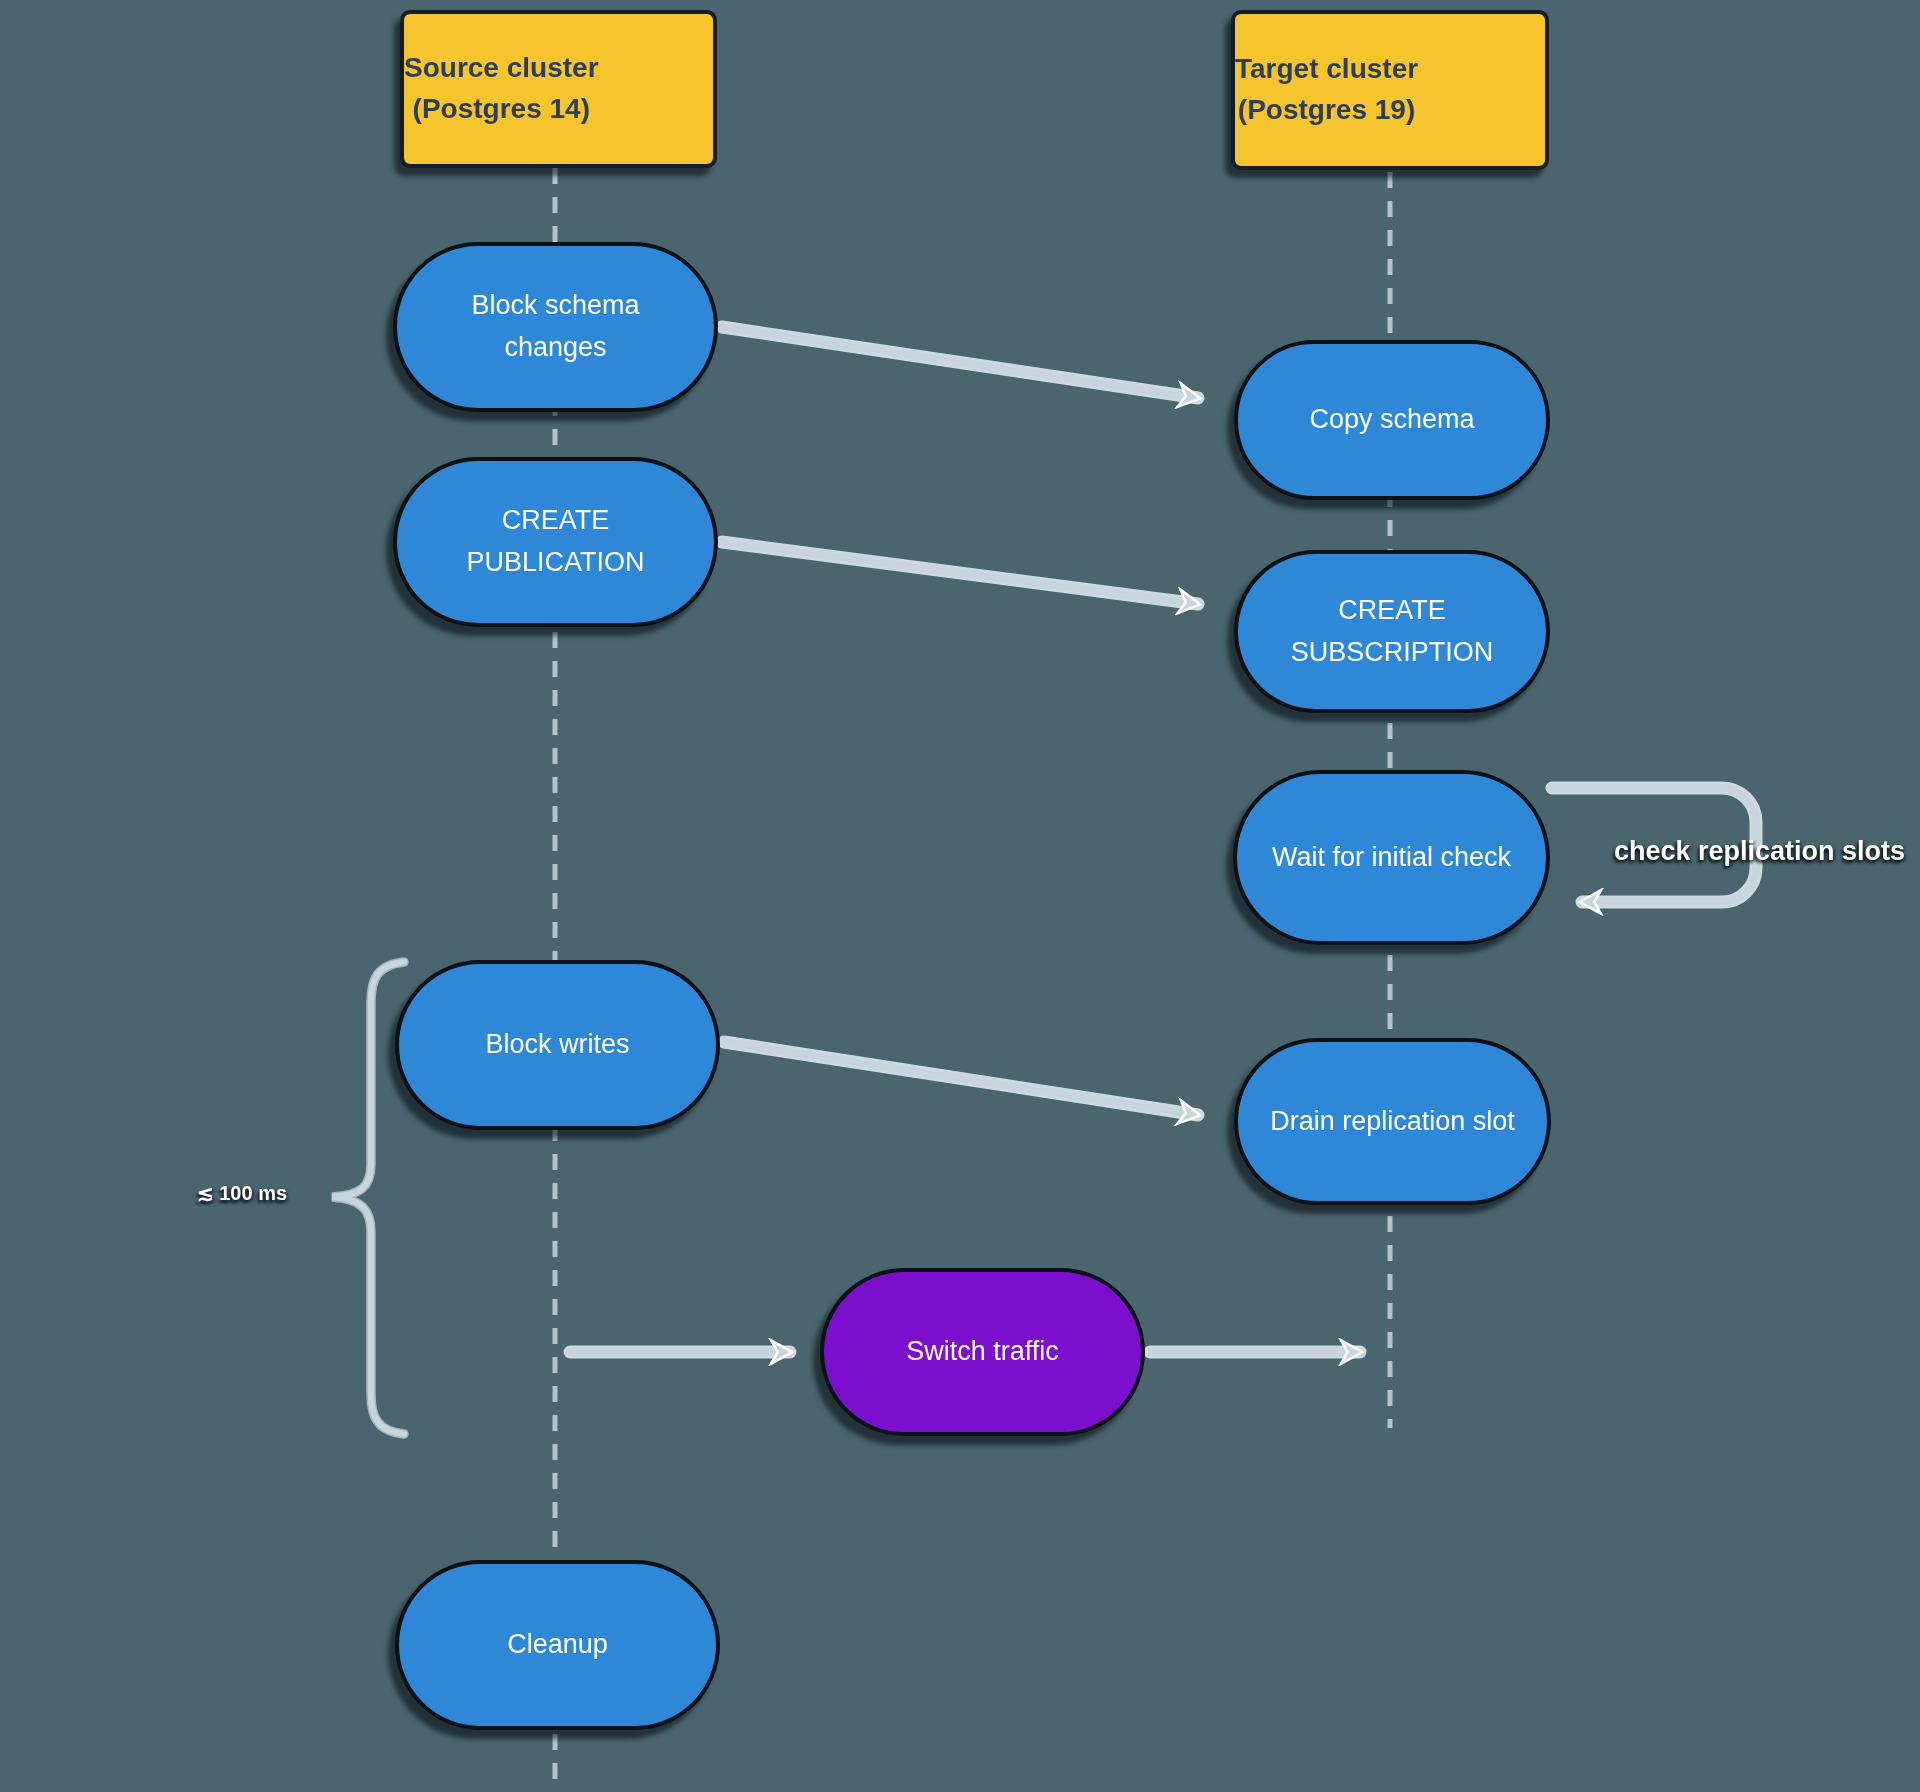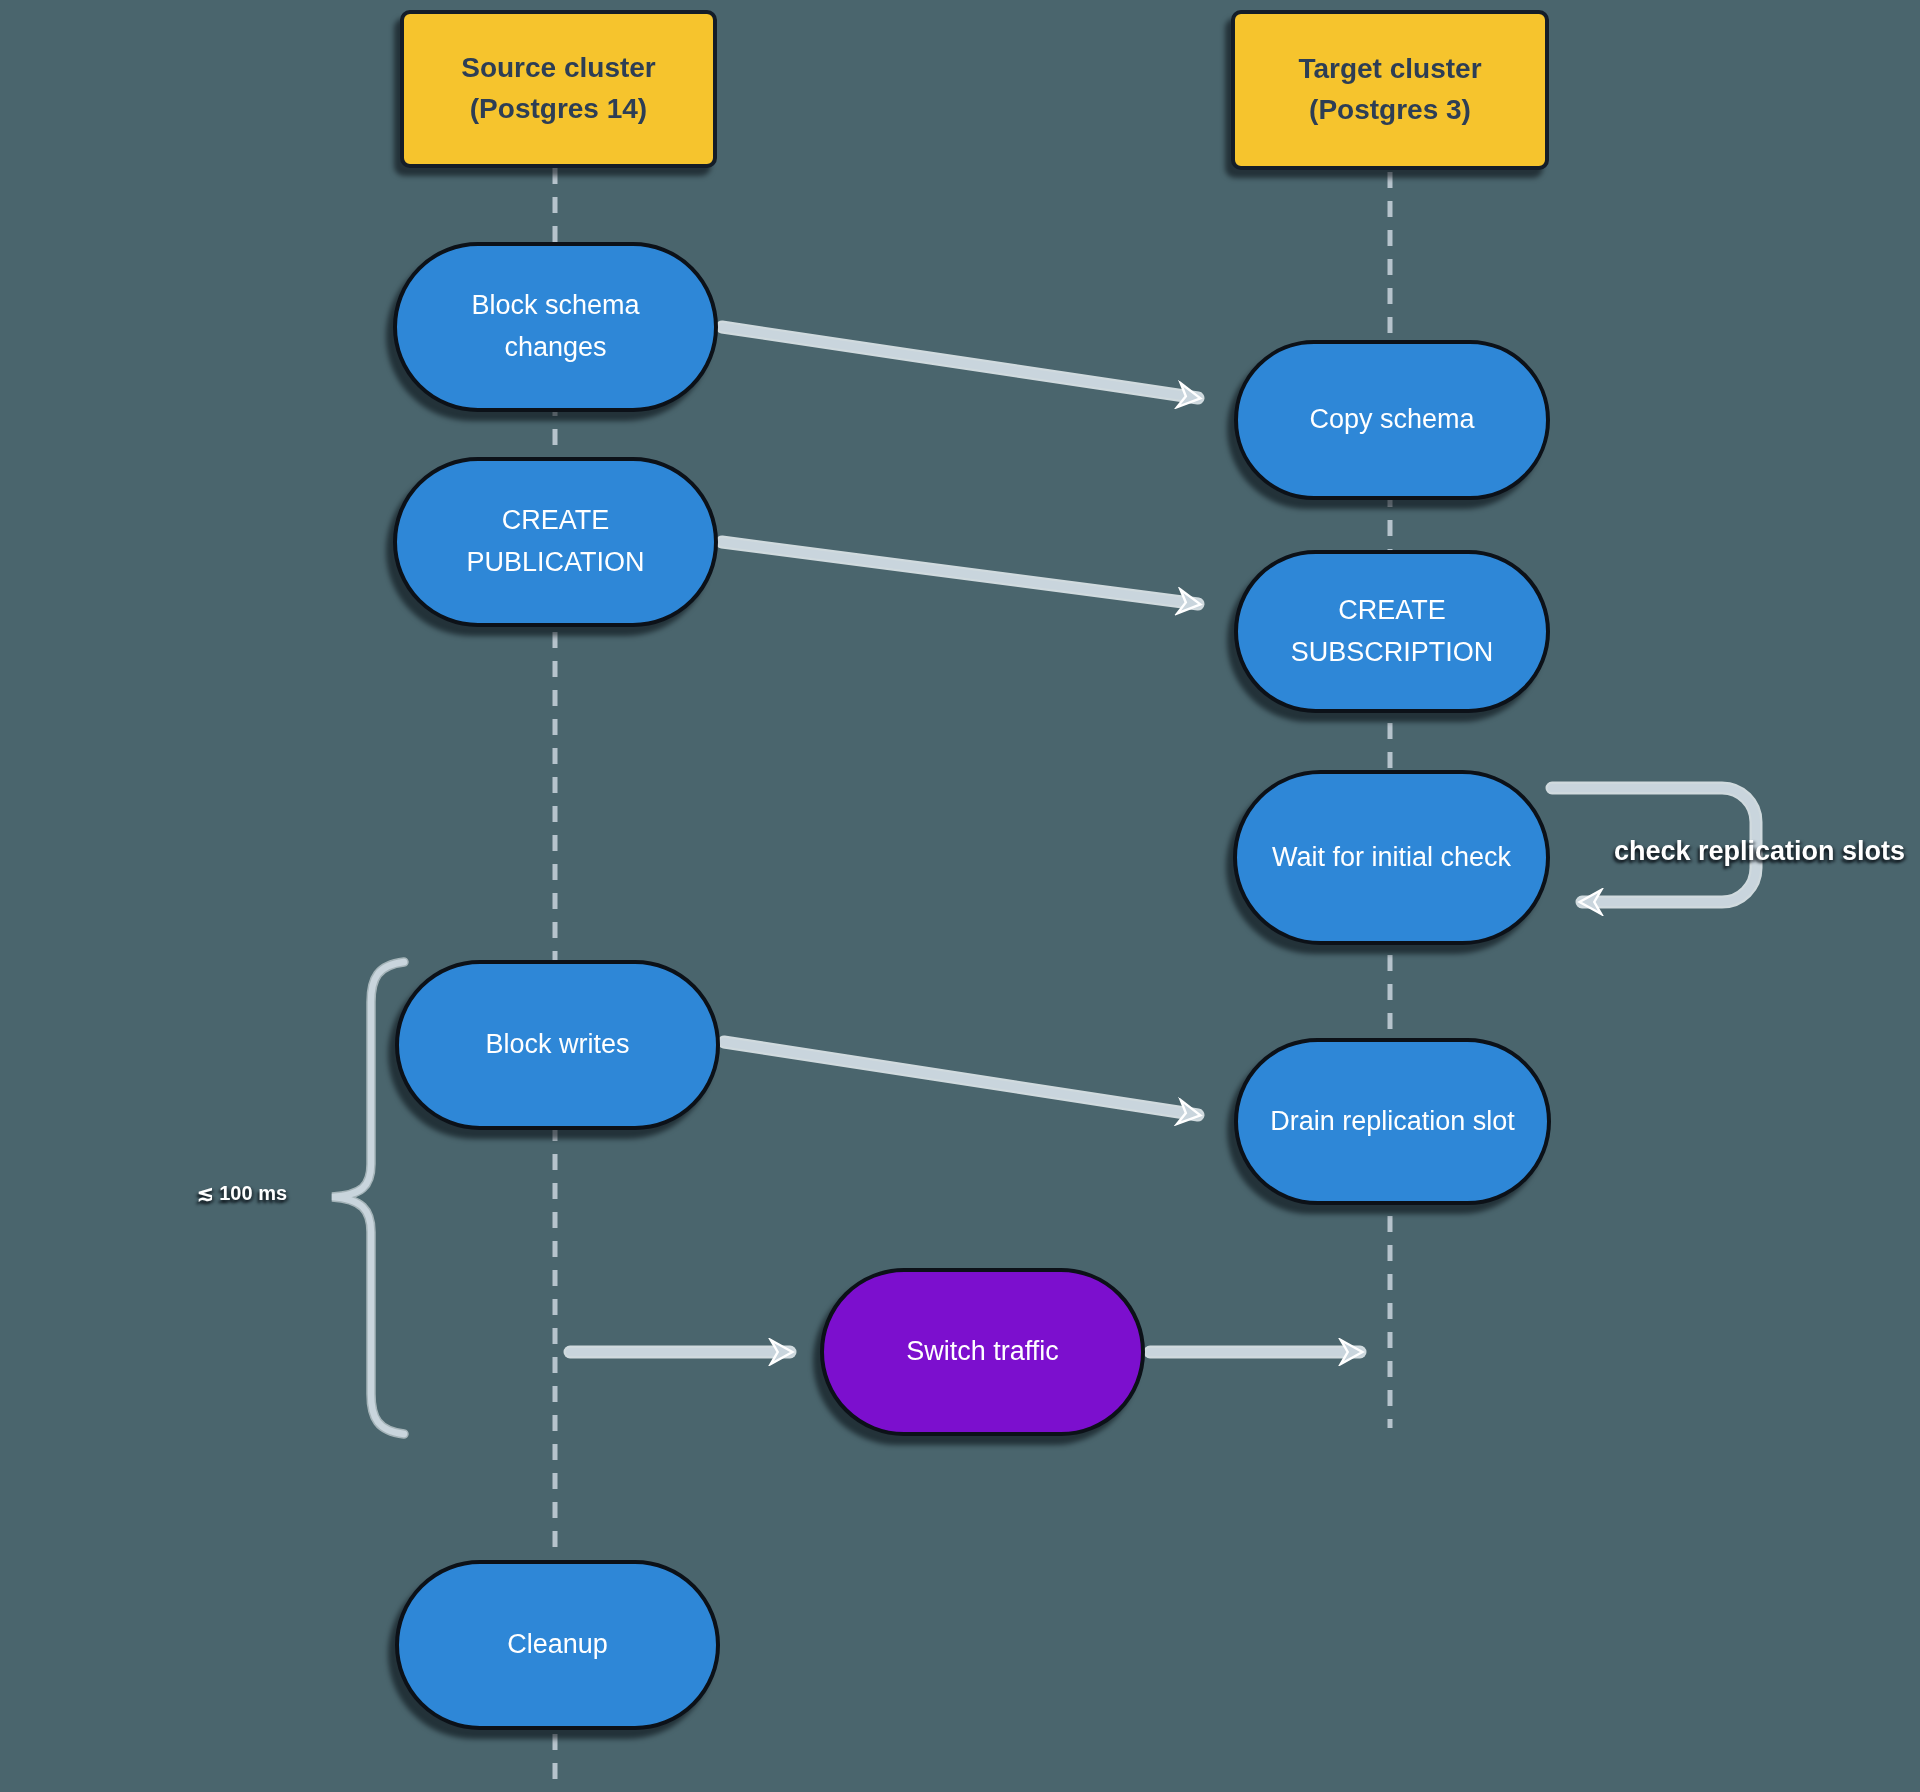--- a/index.html
+++ b/index.html
@@ -13,21 +13,21 @@
   #wires{position:absolute;left:0;top:0;width:1920px;height:1792px;}
 
   .lifeline{stroke:var(--lifeline,#b6c3cc);stroke-width:5;stroke-dasharray:16 13;fill:none;}
   .wire-under{stroke:var(--connector-light,#e8eef2);stroke-width:13;fill:none;stroke-linecap:round;opacity:.85;}
   .wire{stroke:var(--connector,#c9d5dd);stroke-width:8.5;fill:none;stroke-linecap:round;}
   .arrow{marker-end:url(#ah);}
   .brace-under{stroke:#f0f5f7;stroke-width:9.5;fill:none;stroke-linecap:round;opacity:.55;}
   .brace{stroke:var(--connector,#c9d5dd);stroke-width:6.5;fill:none;stroke-linecap:round;}
 
   .header{
-    position:absolute;display:flex;align-items:center;justify-content:center;
+    position:absolute;display:flex;align-items:center;
     text-align:center;white-space:pre-line;
     background:var(--header-fill,#f6c42d);
     color:var(--header-text,#2d3e55);
     border:4px solid #141d28;border-radius:10px;
     font-size:28px;font-weight:bold;line-height:1.45;
     box-shadow:-6px 8px 5px rgba(5,10,15,.55);
     box-sizing:border-box;
   }
   .h-source{left:400px;top:10px;width:317px;height:158px;}
   .h-target{left:1231px;top:10px;width:318px;height:160px;}
@@ -98,21 +98,21 @@
     <path class="wire-under" d="M1150 1352 L1360 1352"></path>
     <path class="wire arrow" d="M1150 1352 L1360 1352"></path>
   </svg>
 
   <div class="header h-source">
     <span>Source cluster
 (Postgres 14)</span>
   </div>
   <div class="header h-target">
     <span>Target cluster
-(Postgres 3)</span>
+(Postgres 19)</span>
   </div>
 
   <div class="node n-block-schema">
     <span>Block schema
 changes</span>
   </div>
   <div class="node n-create-publication">
     <span>CREATE
 PUBLICATION</span>
   </div>

